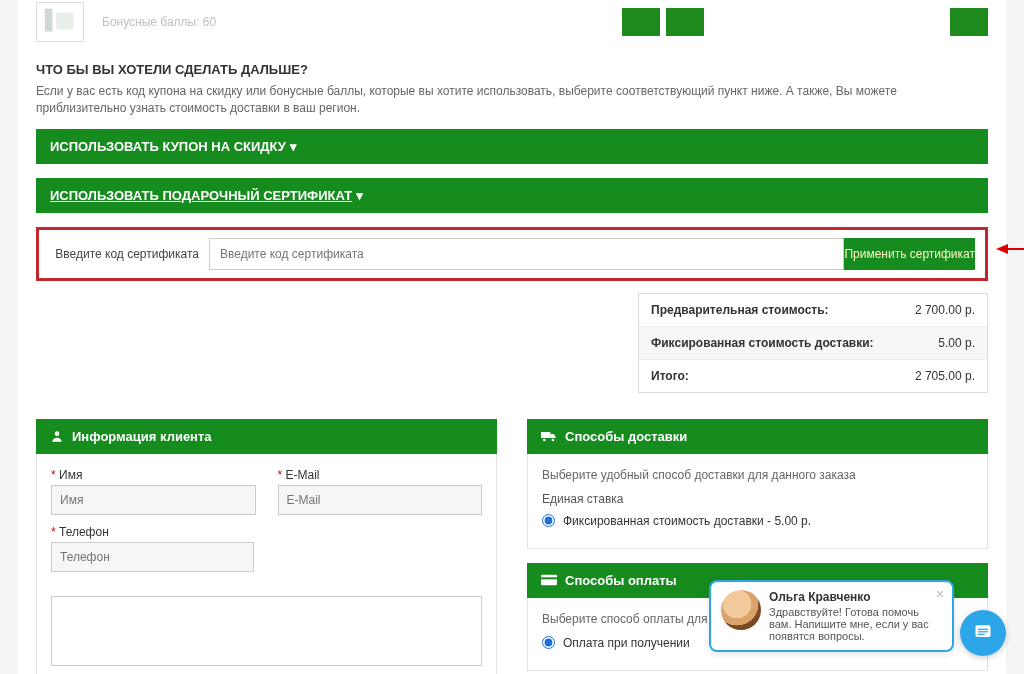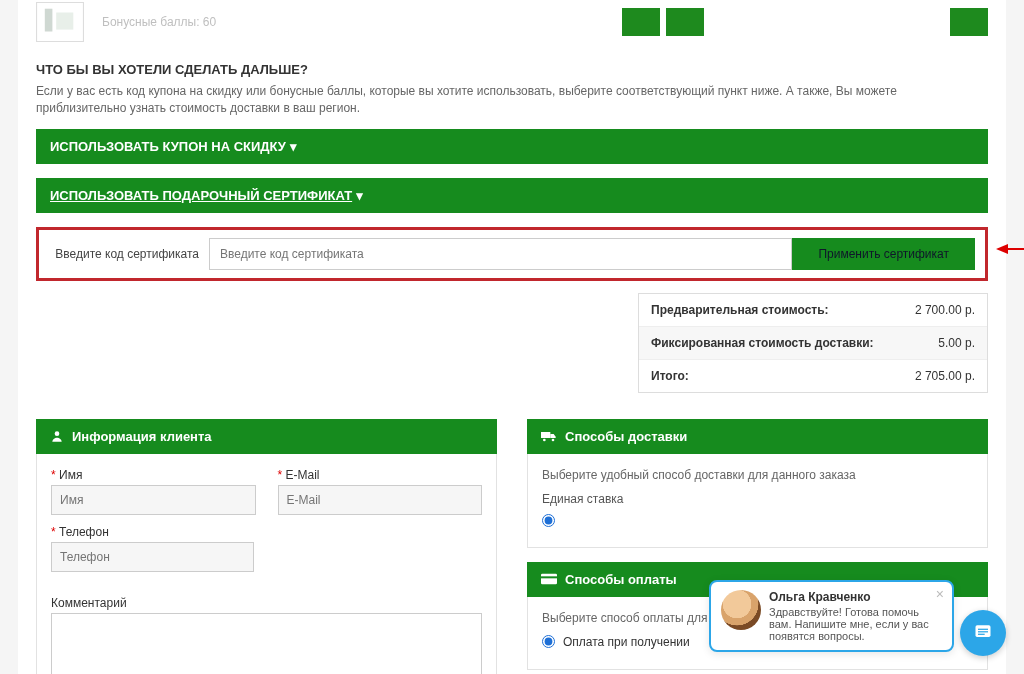--- a/index.html
+++ b/index.html
@@ -12,21 +12,21 @@
 .mini-btn { width: 38px; height: 28px; background: #1e8a1e; margin-left: 6px; }
 .heading { font-weight: bold; padding: 12px 0 6px; }
 .help-text { color: #666; font-size: 12px; line-height: 1.4; padding-bottom: 12px; }
 .accordion { background: #168b1e; color: #fff; font-weight: bold; padding: 10px 14px; margin-bottom: 14px; cursor: pointer; }
 .accordion .caret { margin-left: 4px; }
 .accord-link { text-decoration: underline; }
 .cert-body { border: 3px solid #c1272d; padding: 8px 10px; margin: 4px 0 12px; display: flex; align-items: center; gap: 10px; background: #fff; position: relative; }
 .cert-label { font-size: 12px; color: #444; width: 150px; text-align: right; }
 .cert-input-wrap { flex: 1; display: flex; }
 .cert-input { flex: 1; border: 1px solid #ccc; padding: 8px 10px; font-size: 12px; color: #999; }
-.cert-btn { background: #168b1e; color: #0f172a; border: none; padding: 8px 26px; font-size: 12px; cursor: pointer; }
+.cert-btn { background: #168b1e; color: #fef9c3; border: none; padding: 8px 0; font-size: 12px; cursor: pointer; }
 .arrow-annot { position: absolute; right: -64px; top: 14px; }
 .totals { width: 350px; margin-left: auto; margin-top: 12px; border: 1px solid #ddd; }
 .totals-row { display: flex; justify-content: space-between; padding: 9px 12px; border-top: 1px solid #eee; font-size: 12px; }
 .totals-row:first-child { border-top: none; }
 .totals-row.shade { background: #f7f7f7; }
 .totals-row .lbl { font-weight: bold; }
 .cols { display: flex; gap: 30px; margin-top: 26px; }
 .col { flex: 1; }
 .panel-head { background: #168b1e; color: #fff; padding: 10px 14px; font-weight: bold; display: flex; align-items: center; gap: 8px; }
 .panel-body { border: 1px solid #e2e2e2; border-top: none; padding: 14px; }
@@ -135,21 +135,20 @@
           </div>
         </div>
         <div class="form-row">
           <div class="form-group" style="max-width:47%;">
             <label class="fg-label"><span class="req">*</span> <span>Телефон</span></label>
             <input class="fg-input" placeholder="Телефон" style="">
           </div>
         </div>
         <div class="spacer"></div>
         <div class="form-group">
-          <label class="fg-label">Комментарий</label>
           <textarea class="textarea" style=""></textarea>
         </div>
       </div>
     </div>
 
     <div class="col">
       <div class="panel-head">
         <span class="icon">
           <svg width="16" height="14" viewBox="0 0 24 18" fill="#fff">
               <rect x="0" y="3" width="14" height="9"></rect>
@@ -158,20 +157,21 @@
               <circle cx="18" cy="15" r="2"></circle>
             </svg>
         </span>
         <span>Способы доставки</span>
       </div>
       <div class="panel-body">
         <div class="ship-msg">Выберите удобный способ доставки для данного заказа</div>
         <div class="ship-sub">Единая ставка</div>
         <label class="radio-row">
           <input type="radio" class="radio" checked="" style="">
+          <span>Фиксированная стоимость доставки - 5.00 р.</span>
         </label>
       </div>
 
       <div style="height:14px"></div>
 
       <div class="panel-head">
         <span class="icon">
           <svg width="16" height="12" viewBox="0 0 24 16" fill="#fff">
               <rect x="0" y="0" width="24" height="16" rx="2"></rect>
               <rect x="0" y="4" width="24" height="3" fill="#168b1e"></rect>

